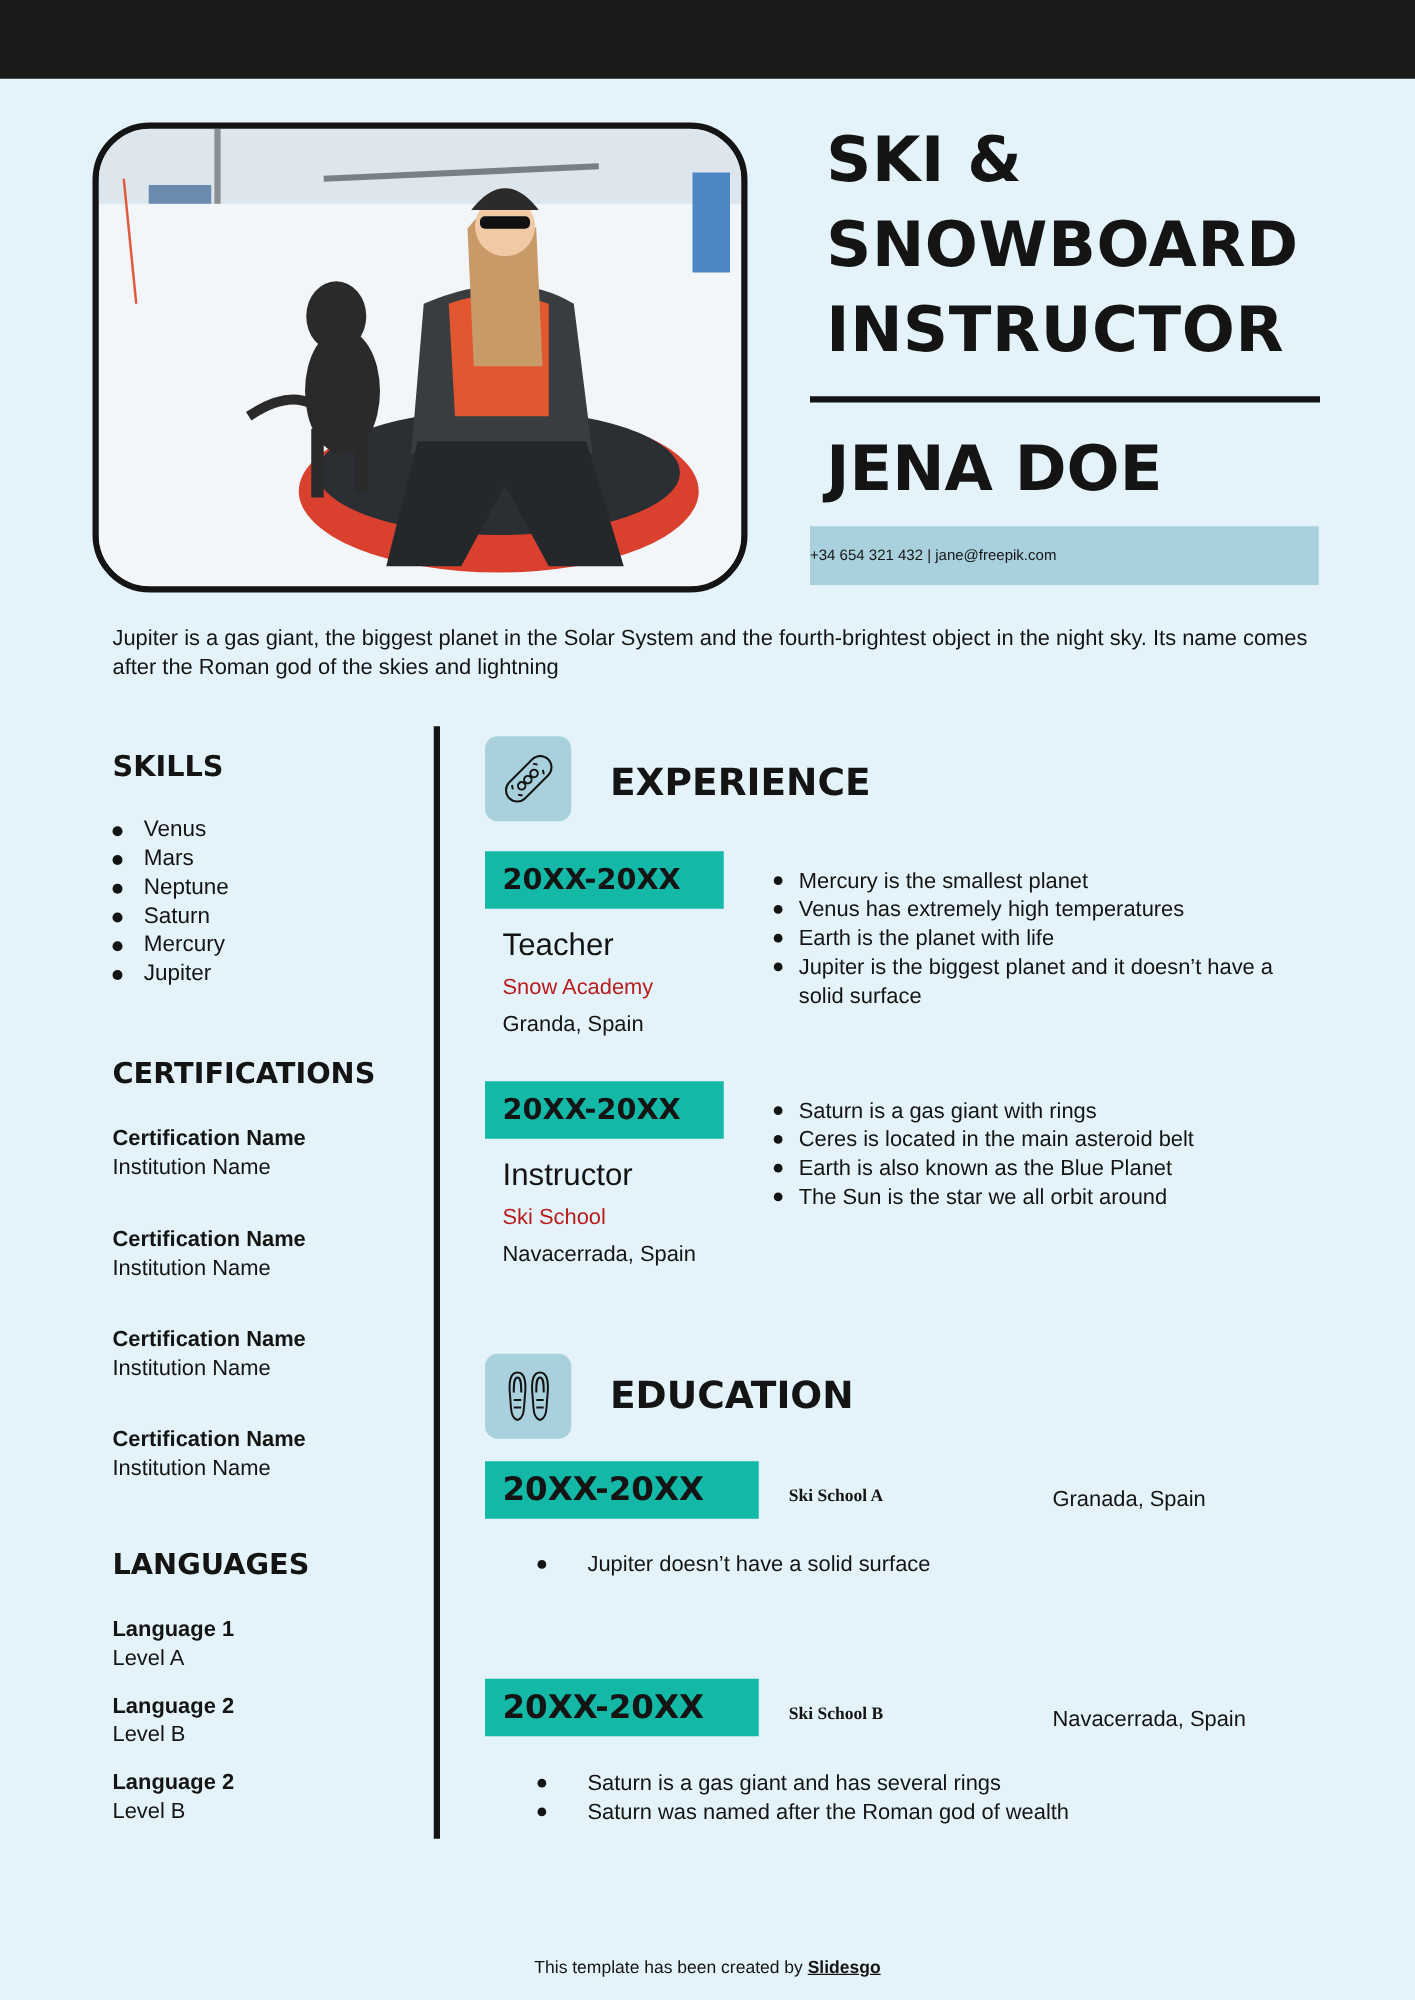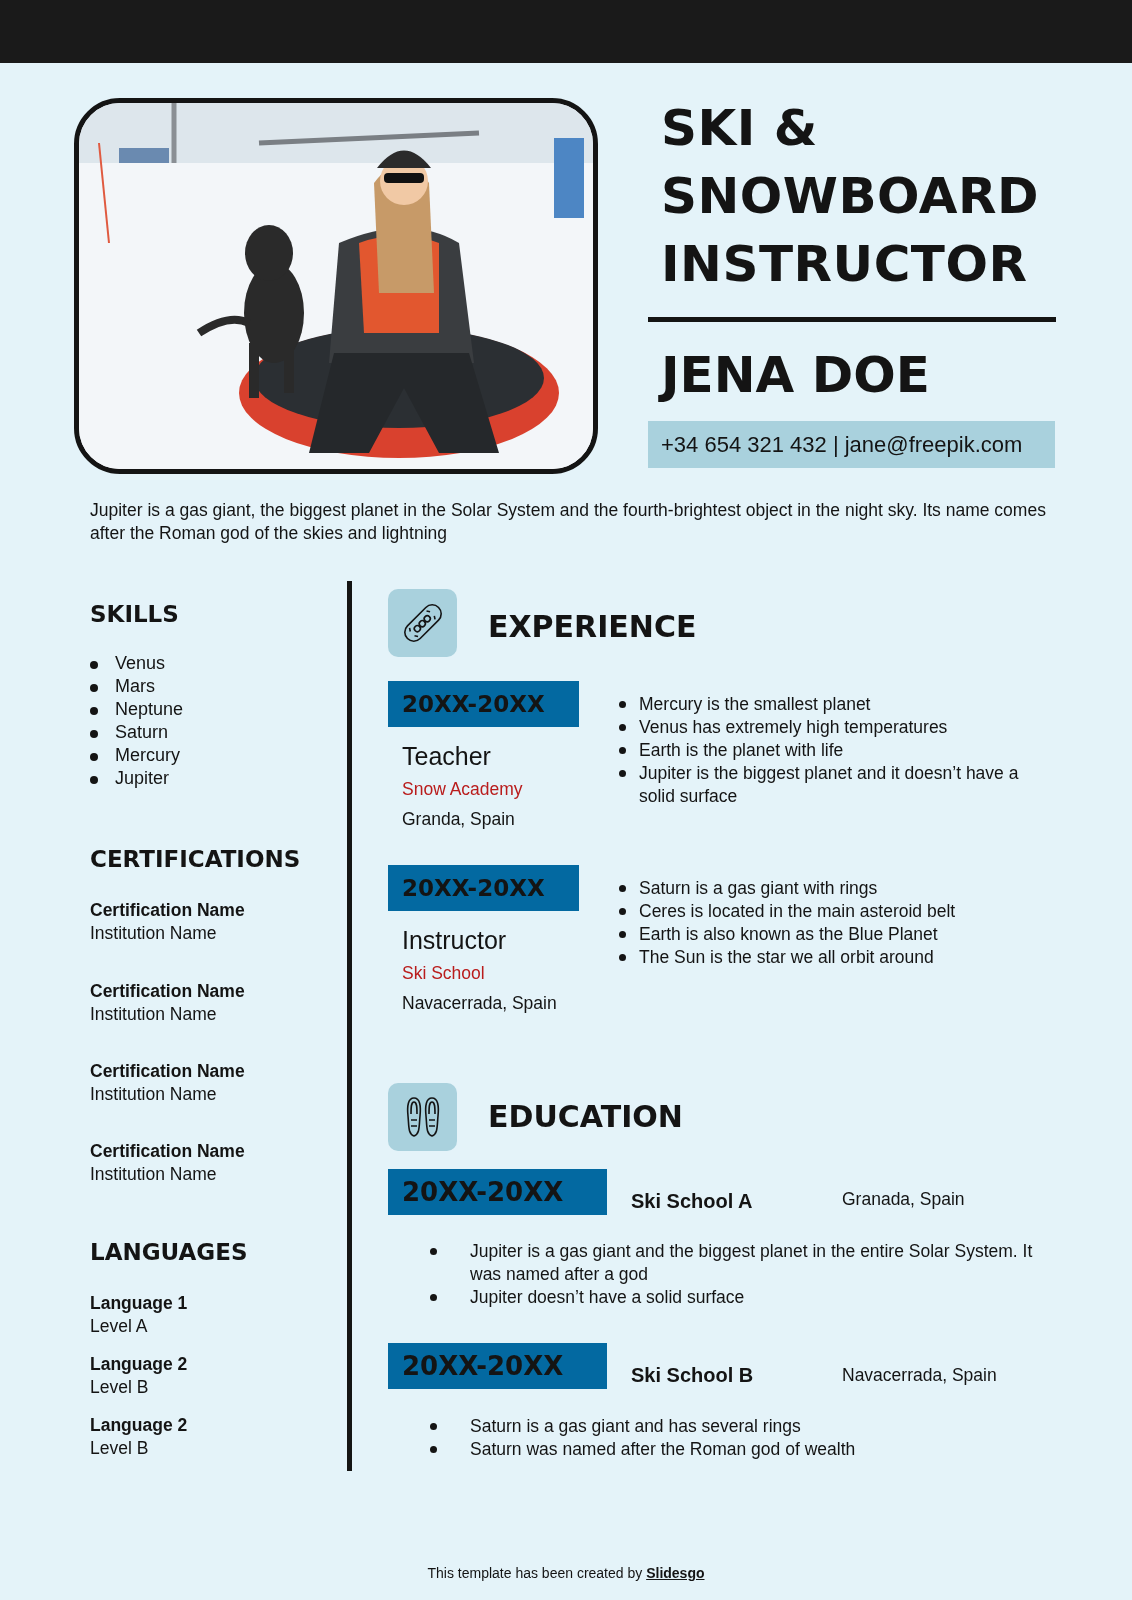--- a/index.html
+++ b/index.html
@@ -28,21 +28,21 @@
     font-size: 50px; line-height: 68px; letter-spacing: 0.5px; color: #141414;
   }
   .title-rule { position: absolute; left: 648px; top: 317px; width: 408px; height: 5px; background: #141414; }
   .name {
     position: absolute; left: 661px; top: 340px;
     font-family: "DejaVu Sans", sans-serif; font-weight: bold; font-size: 50px; line-height: 70px;
     color: #141414;
   }
   .contact {
     position: absolute; left: 648px; top: 421px; width: 407px; height: 47px;
-    background: #a9d1dd; padding-left: 13px; line-height: 47px; font-size: 22px; color: #141414;
+    background: #a9d1dd; line-height: 47px; font-size: 12px; color: #141414;
   }
 
   .summary {
     position: absolute; left: 90px; top: 499px; width: 960px;
     font-size: 17.5px; line-height: 23px; color: #141414;
   }
 
   .vrule { position: absolute; left: 347px; top: 581px; width: 5px; height: 890px; background: #141414; }
 
   
@@ -52,32 +52,32 @@
   .skills li::before { content: ""; position: absolute; left: 0; top: 9px; width: 8px; height: 8px; border-radius: 50%; background: #141414; }
   .cert { position: absolute; left: 90px; }
   .cert .b, .lang .b { font-weight: bold; font-size: 17.5px; line-height: 23px; display: block; }
   .cert .r, .lang .r { font-size: 17.5px; line-height: 23px; display: block; }
   .lang { position: absolute; left: 90px; }
 
   
   .icon-box { position: absolute; left: 388px; width: 69px; height: 68px; background: #a9d1dd; border-radius: 10px; display: flex; align-items: center; justify-content: center; }
   .sec-h { position: absolute; left: 488px; font-family: "DejaVu Sans", sans-serif; font-weight: bold; font-size: 30px; color: #141414; }
   .date-tag {
-    position: absolute; left: 388px; height: 46px; background: #0369a1;
+    position: absolute; left: 388px; height: 46px; background: #14b8a6;
     font-family: "DejaVu Sans", sans-serif; font-weight: bold; font-size: 23px; line-height: 46px; padding-left: 14px; color: #141414;
   }
   .role { position: absolute; left: 402px; font-size: 25px; color: #141414; }
   .org { position: absolute; left: 402px; font-weight: normal; font-size: 17.5px; color: #b91c1c; }
   .loc { position: absolute; left: 402px; font-size: 17.5px; color: #141414; }
   .bul { position: absolute; list-style: none; }
   .bul li { font-size: 17.5px; line-height: 23px; position: relative; padding-left: 20px; }
   .bul li::before { content: ""; position: absolute; left: 0; top: 8px; width: 7px; height: 7px; border-radius: 50%; background: #141414; }
   .bul.wide li { padding-left: 44px; }
   .bul.wide li::before { left: 4px; }
-  .school { position: absolute; left: 631px; font-weight: bold; font-size: 20px; }
+  .school { position: absolute; left: 631px; font-weight: bold; font-size: 14px; font-family: Liberation Serif, serif; }
   .eloc { position: absolute; left: 842px; font-size: 17.5px; }
 
   .footer { position: absolute; left: 0; width: 1132px; top: 1565px; text-align: center; font-size: 14px; color: #141414; }
   .footer a { font-weight: bold; color: #141414; text-decoration: underline; margin-top: 32px; }
 </style>
 </head>
 <body>
 
 <div class="topbar"></div>
 
@@ -211,21 +211,20 @@
       <path d="M29 26 H35 M29 32 H35"></path>
     </g>
   </svg>
 </div>
 <div class="sec-h" style="top:1099px">EDUCATION</div>
 
 <div class="date-tag" style="top:1169px; width:219px; font-size:26px">20XX-20XX</div>
 <div class="school" style="top:1190px">Ski School A</div>
 <div class="eloc" style="top:1189px">Granada, Spain</div>
 <ul class="bul wide" style="left:426px; top:1240px; width:620px">
-  <li>Jupiter is a gas giant and the biggest planet in the entire Solar System. It was named after a god</li>
   <li>Jupiter doesn’t have a solid surface</li>
 </ul>
 
 <div class="date-tag" style="top:1343px; width:219px; font-size:26px">20XX-20XX</div>
 <div class="school" style="top:1364px">Ski School B</div>
 <div class="eloc" style="top:1365px">Navacerrada, Spain</div>
 <ul class="bul wide" style="left:426px; top:1415px; width:620px">
   <li>Saturn is a gas giant and has several rings</li>
   <li>Saturn was named after the Roman god of wealth</li>
 </ul>

